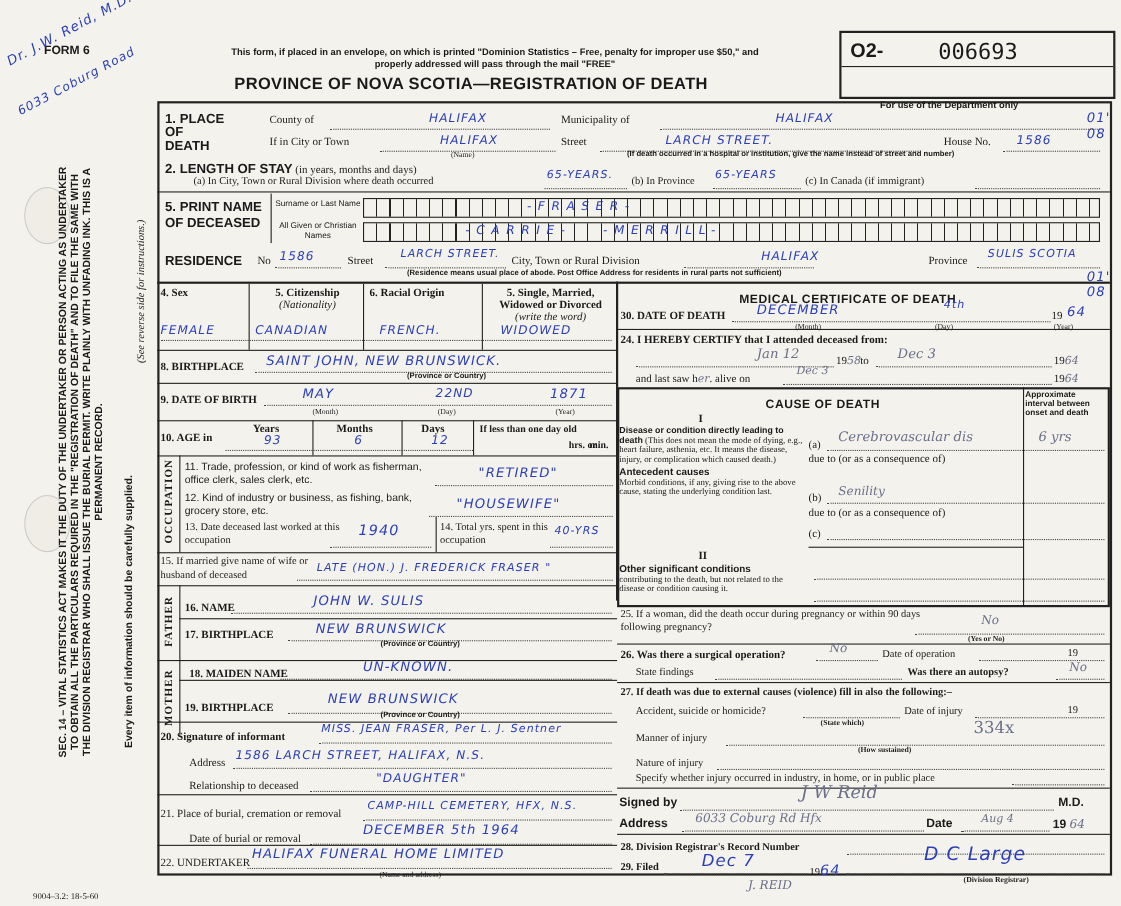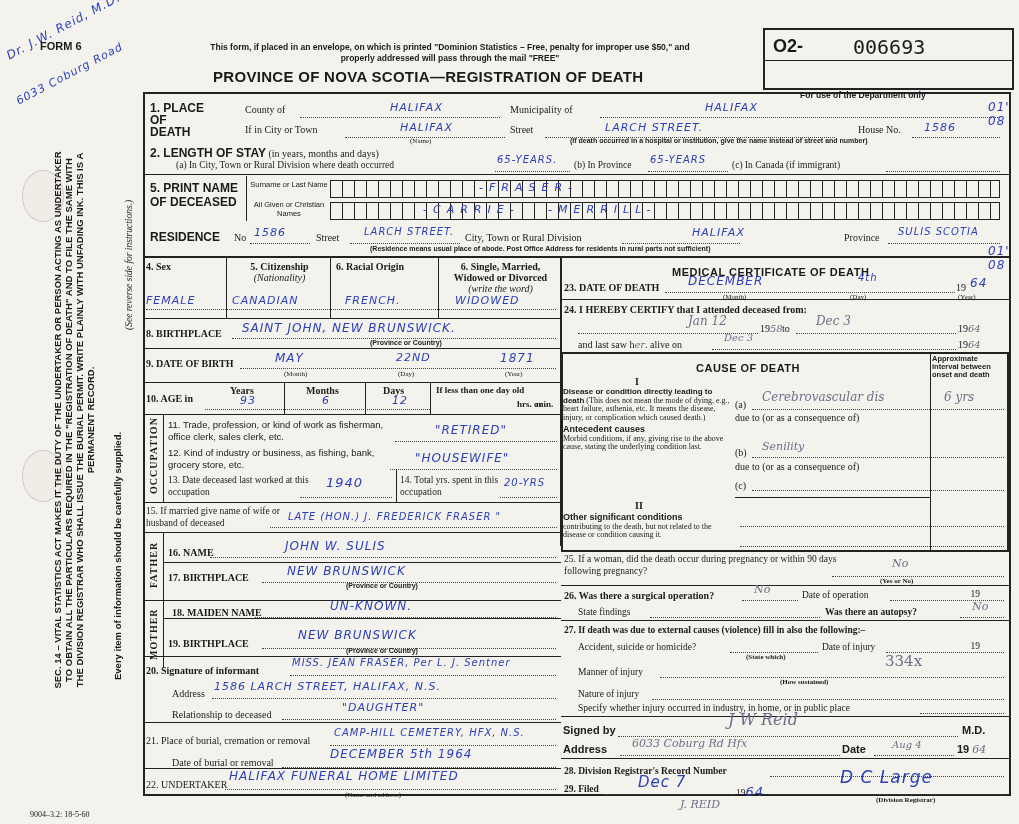--- a/index.html
+++ b/index.html
@@ -118,21 +118,21 @@
 
 <div class="hline" style="left:143px;top:256px;width:866px;height:2px;"></div>
 <div class="vline" style="left:560px;top:256px;height:290px;width:2px;"></div>
 
 <div class="vline" style="left:226px;top:258px;height:60px;"></div>
 <div class="vline" style="left:330px;top:258px;height:60px;"></div>
 <div class="vline" style="left:438px;top:258px;height:60px;"></div>
 <div class="abs lbl bold" style="left:146px;top:261px;">4. Sex</div>
 <div class="abs lbl" style="left:232px;top:261px;width:95px;text-align:center;line-height:11px;"><span class="bold">5. Citizenship</span><br><i>(Nationality)</i></div>
 <div class="abs lbl bold" style="left:336px;top:261px;">6. Racial Origin</div>
-<div class="abs lbl" style="left:443px;top:261px;width:115px;text-align:center;line-height:11px;"><span class="bold">6. Single, Married, Widowed or Divorced</span><br><i>(write the word)</i></div>
+<div class="abs lbl" style="left:443px;top:261px;width:115px;text-align:center;line-height:11px;"><span class="bold">5. Single, Married, Widowed or Divorced</span><br><i>(write the word)</i></div>
 <div class="abs dots" style="left:146px;top:297px;width:410px;height:12px;"></div>
 <div class="abs hw" style="left:146px;top:294px;font-size:11px;">FEMALE</div>
 <div class="abs hw" style="left:232px;top:294px;font-size:11px;">CANADIAN</div>
 <div class="abs hw" style="left:345px;top:294px;font-size:11px;">FRENCH.</div>
 <div class="abs hw" style="left:455px;top:294px;font-size:11px;">WIDOWED</div>
 <div class="hline" style="left:143px;top:318px;width:418px;"></div>
 
 <div class="abs lbl" style="left:146px;top:328px;"><b>8. BIRTHPLACE</b></div>
 <div class="abs dots" style="left:232px;top:325px;width:324px;height:13px;">
     <span class="hw" style="position:absolute;left:10px;top:-4px;font-size:12px;">SAINT JOHN, NEW BRUNSWICK.</span>
@@ -176,21 +176,21 @@
 <div class="abs dots" style="left:390px;top:457px;width:167px;height:12px;">
     <span class="hw" style="position:absolute;left:25px;top:-6px;font-size:12px;">"HOUSEWIFE"</span>
   </div>
 <div class="vline" style="left:396px;top:470px;height:32px;"></div>
 <div class="abs" style="left:168px;top:474px;font-size:9.5px;width:160px;line-height:12px;">13. Date deceased last worked at this occupation</div>
 <div class="abs dots" style="left:300px;top:485px;width:92px;height:12px;">
     <span class="hw" style="position:absolute;left:26px;top:-10px;font-size:13px;">1940</span>
   </div>
 <div class="abs" style="left:400px;top:474px;font-size:9.5px;width:110px;line-height:12px;">14. Total yrs. spent in this occupation</div>
 <div class="abs dots" style="left:500px;top:485px;width:57px;height:12px;">
-    <span class="hw" style="position:absolute;left:4px;top:-8px;font-size:10px;">20-YRS</span>
+    <span class="hw" style="position:absolute;left:4px;top:-8px;font-size:10px;">40-YRS</span>
   </div>
 <div class="hline" style="left:143px;top:502px;width:418px;"></div>
 
 <div class="abs" style="left:146px;top:505px;font-size:9.5px;width:140px;line-height:12px;">15. If married give name of wife or husband of deceased</div>
 <div class="abs dots" style="left:270px;top:515px;width:287px;height:12px;">
     <span class="hw" style="position:absolute;left:18px;top:-4px;font-size:10px;">LATE (HON.) J. FREDERICK FRASER "</span>
   </div>
 <div class="hline" style="left:143px;top:532px;width:418px;"></div>
 
 <div class="vline" style="left:163px;top:532px;height:136px;"></div>
@@ -243,21 +243,21 @@
     <span class="hw" style="position:absolute;left:48px;top:-8px;font-size:12px;">DECEMBER 5th 1964</span>
   </div>
 <div class="hline" style="left:143px;top:768px;width:418px;"></div>
 <div class="abs lbl" style="left:146px;top:779px;">22. UNDERTAKER</div>
 <div class="abs dots" style="left:225px;top:777px;width:331px;height:12px;">
     <span class="hw" style="position:absolute;left:4px;top:-8px;font-size:12px;white-space:nowrap;">HALIFAX FUNERAL HOME LIMITED</span>
   </div>
 <div class="abs xs" style="left:345px;top:791px;">(Name and address)</div>
 
 <div class="abs sans bold" style="left:672px;top:266px;font-size:11px;letter-spacing:0.5px;">MEDICAL CERTIFICATE OF DEATH</div>
-<div class="abs lbl" style="left:564px;top:282px;"><b>23. DATE OF DEATH</b></div>
+<div class="abs lbl" style="left:564px;top:282px;"><b>30. DATE OF DEATH</b></div>
 <div class="abs dots" style="left:665px;top:280px;width:290px;height:12px;"></div>
 <div class="abs hw" style="left:688px;top:274px;font-size:12px;">DECEMBER</div>
 <div class="abs hw" style="left:858px;top:272px;font-size:10px;">4th</div>
 <div class="abs lbl" style="left:956px;top:282px;">19</div>
 <div class="abs hw" style="left:970px;top:276px;font-size:12px;">64</div>
 <div class="abs xs" style="left:723px;top:293px;">(Month)</div>
 <div class="abs xs" style="left:850px;top:293px;">(Day)</div>
 <div class="abs xs" style="left:958px;top:293px;">(Year)</div>
 <div class="hline" style="left:561px;top:299px;width:448px;"></div>
 

